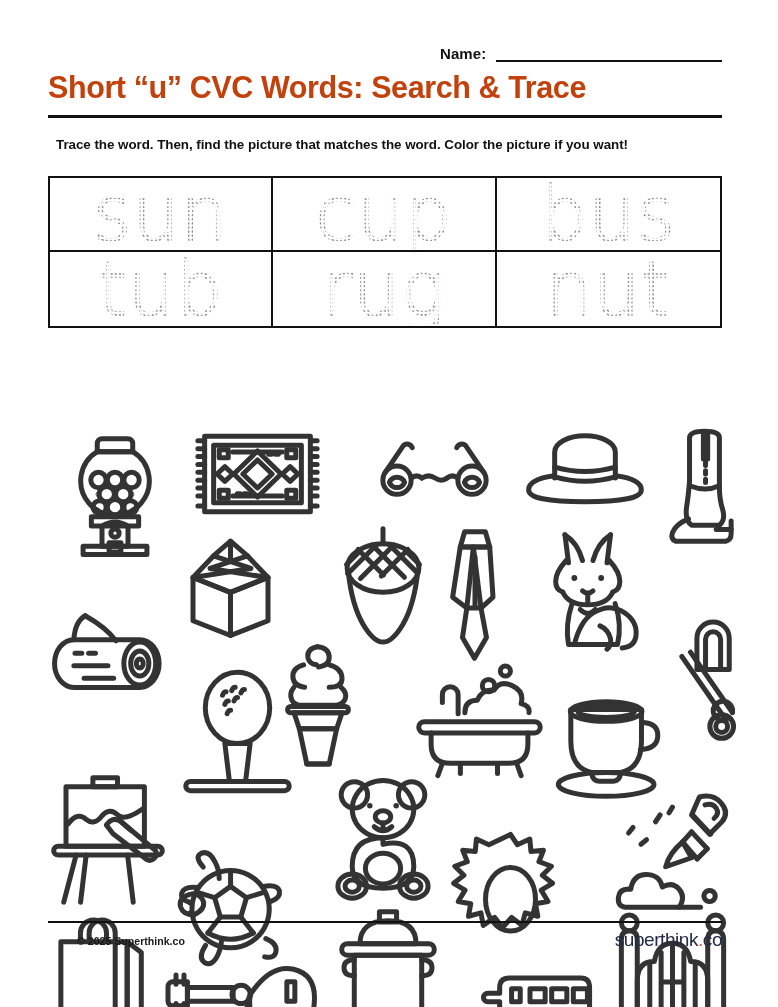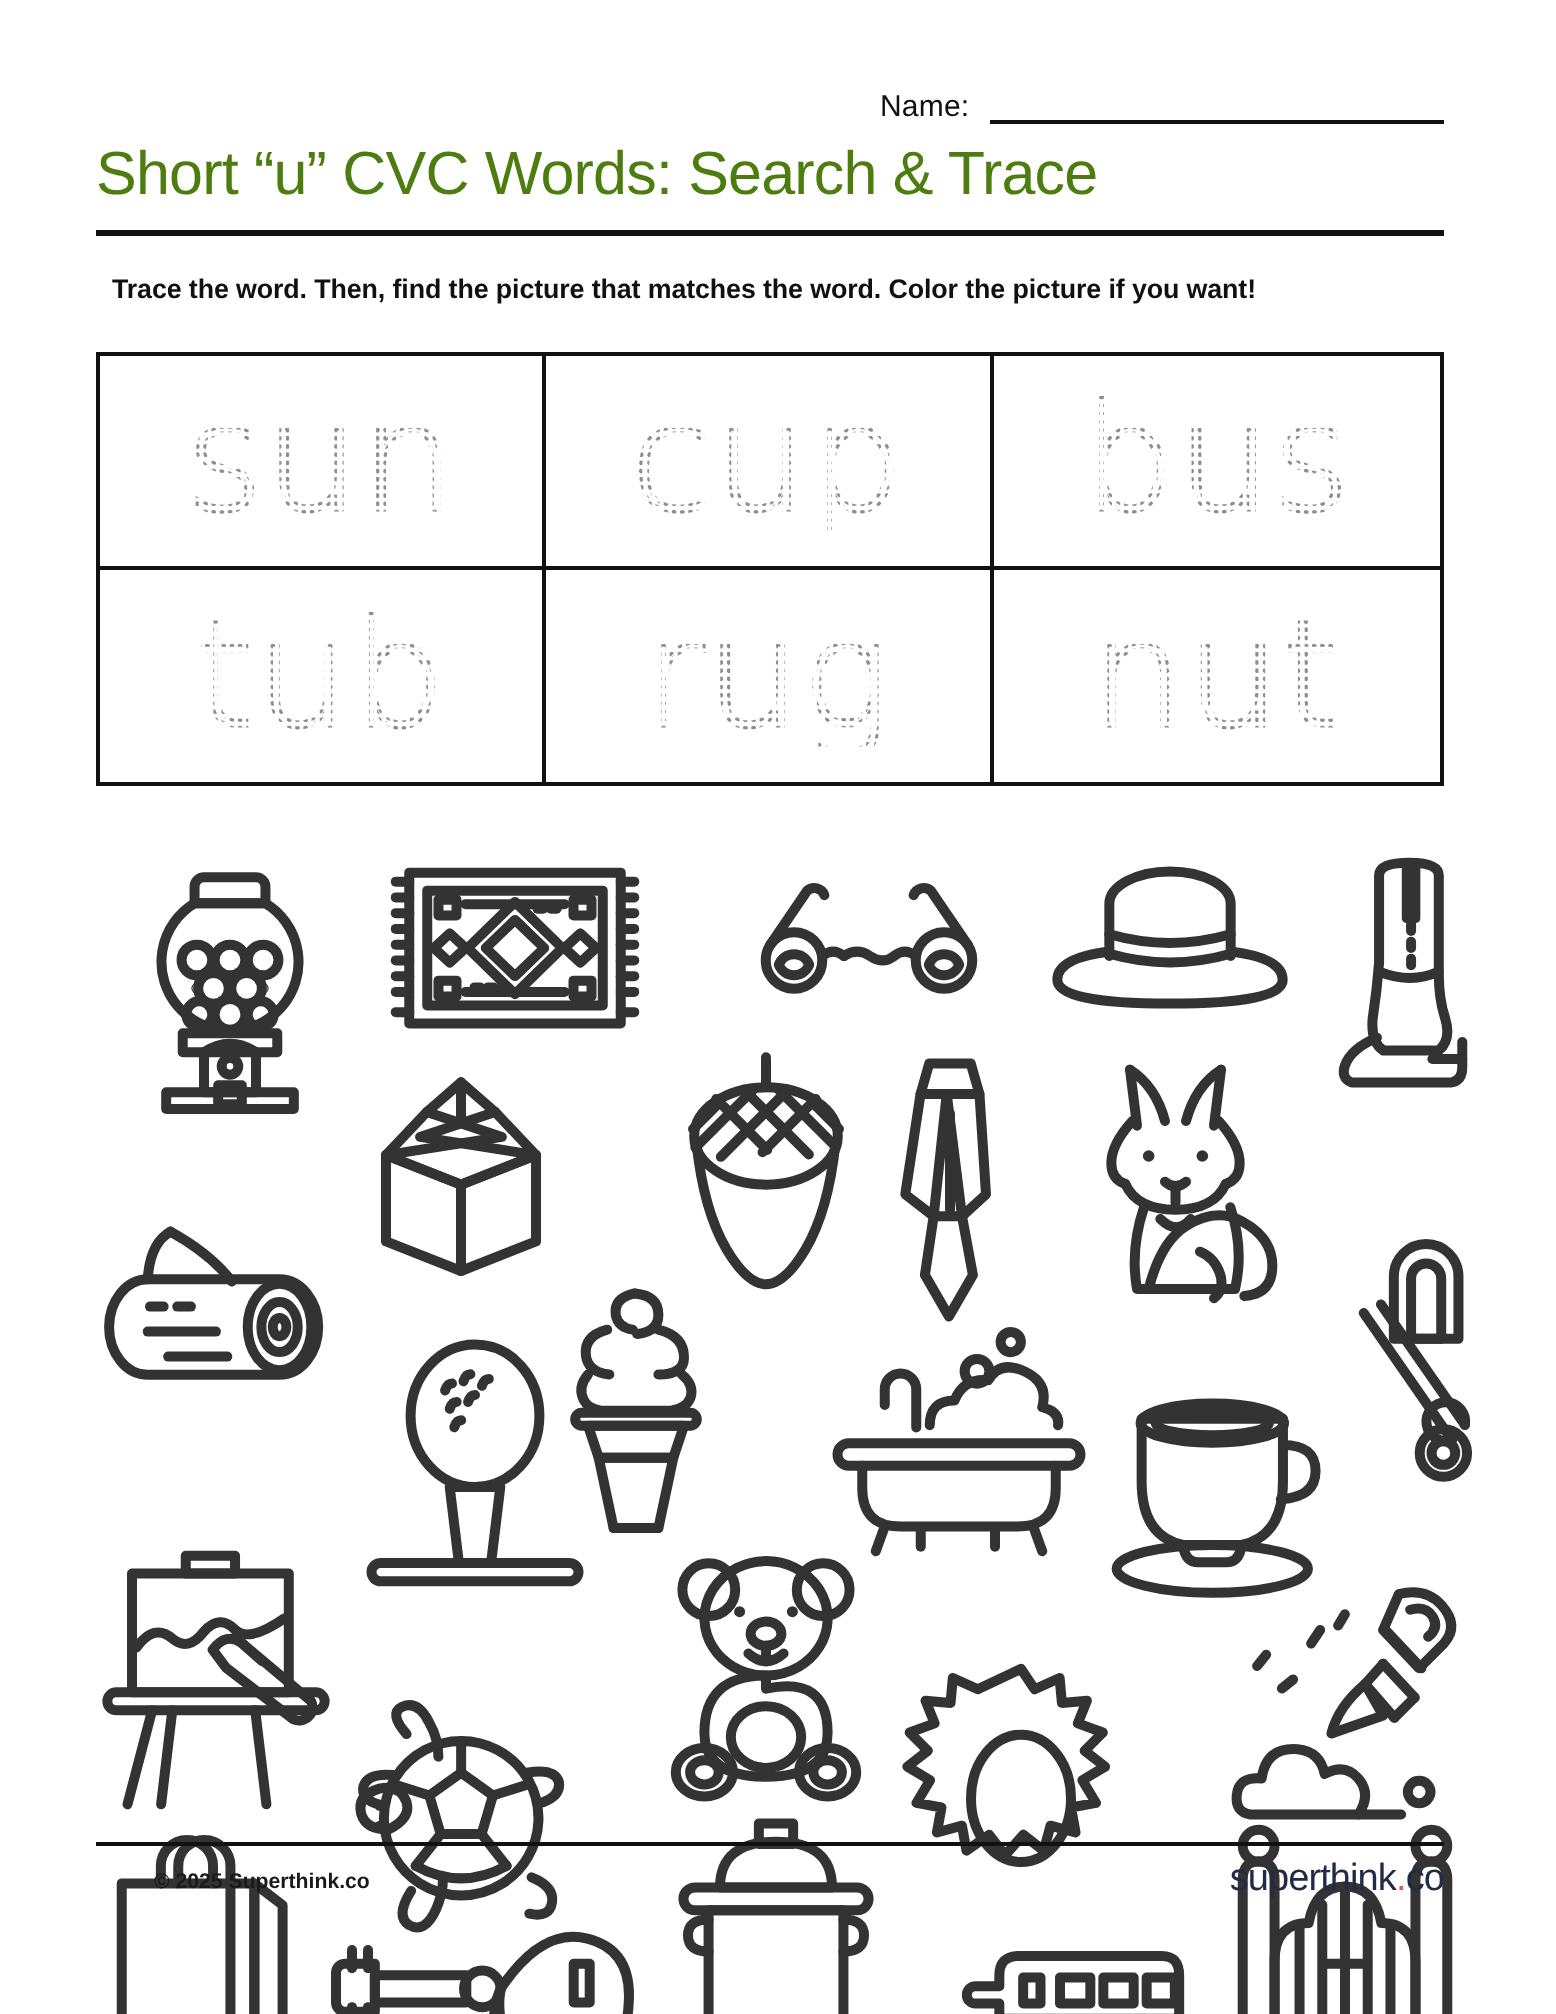--- a/index.html
+++ b/index.html
@@ -19,41 +19,41 @@
   .page { position: absolute; inset: 0; background:#fff; }
 
   
   .name-row {
     position: absolute;
     left: 440px; top: 36px;
     width: 282px; height: 28px;
     display: flex; align-items: flex-end; gap: 10px;
   }
   .name-label {
-    font-size: 15px; font-weight: normal;
+    font-size: 15px; font-weight: bold;
     letter-spacing: .1px;
     white-space: nowrap;
     padding-bottom: 2px;
     color:#111;
   }
   .name-line {
     flex: 1; height: 0;
     border-bottom: 2.6px solid #111111;
     margin-bottom: 2px;
   }
 
   
   .title {
     position: absolute;
     left: 48px; top: 70px;
     width: 690px;
     font-size: 30.5px;
-    font-weight: normal;
+    font-weight: bold;
     letter-spacing: -0.4px;
-    color: #4d7c0f;
+    color: #c2410c;
     white-space: nowrap;
   }
   .title-rule {
     position: absolute;
     left: 48px; top: 115px;
     width: 674px; height: 0;
     border-bottom: 3.2px solid #111111;
   }
 
   
@@ -65,21 +65,21 @@
     font-weight: bold;
     letter-spacing: -0.05px;
     color: #111111;
     white-space: nowrap;
   }
 
   
   .trace-grid {
     position: absolute;
     left: 48px; top: 176px;
-    width: 674px; height: 217px;
+    width: 674px; height: 152px;
     border: 2.6px solid #111111;
     display: grid;
     grid-template-columns: 1fr 1fr 1fr;
     grid-template-rows: 1fr 1fr;
     background: #ffffff;
     text-align: center;
   }
   .trace-cell {
     position: relative;
     border-right: 2.6px solid #111111;

